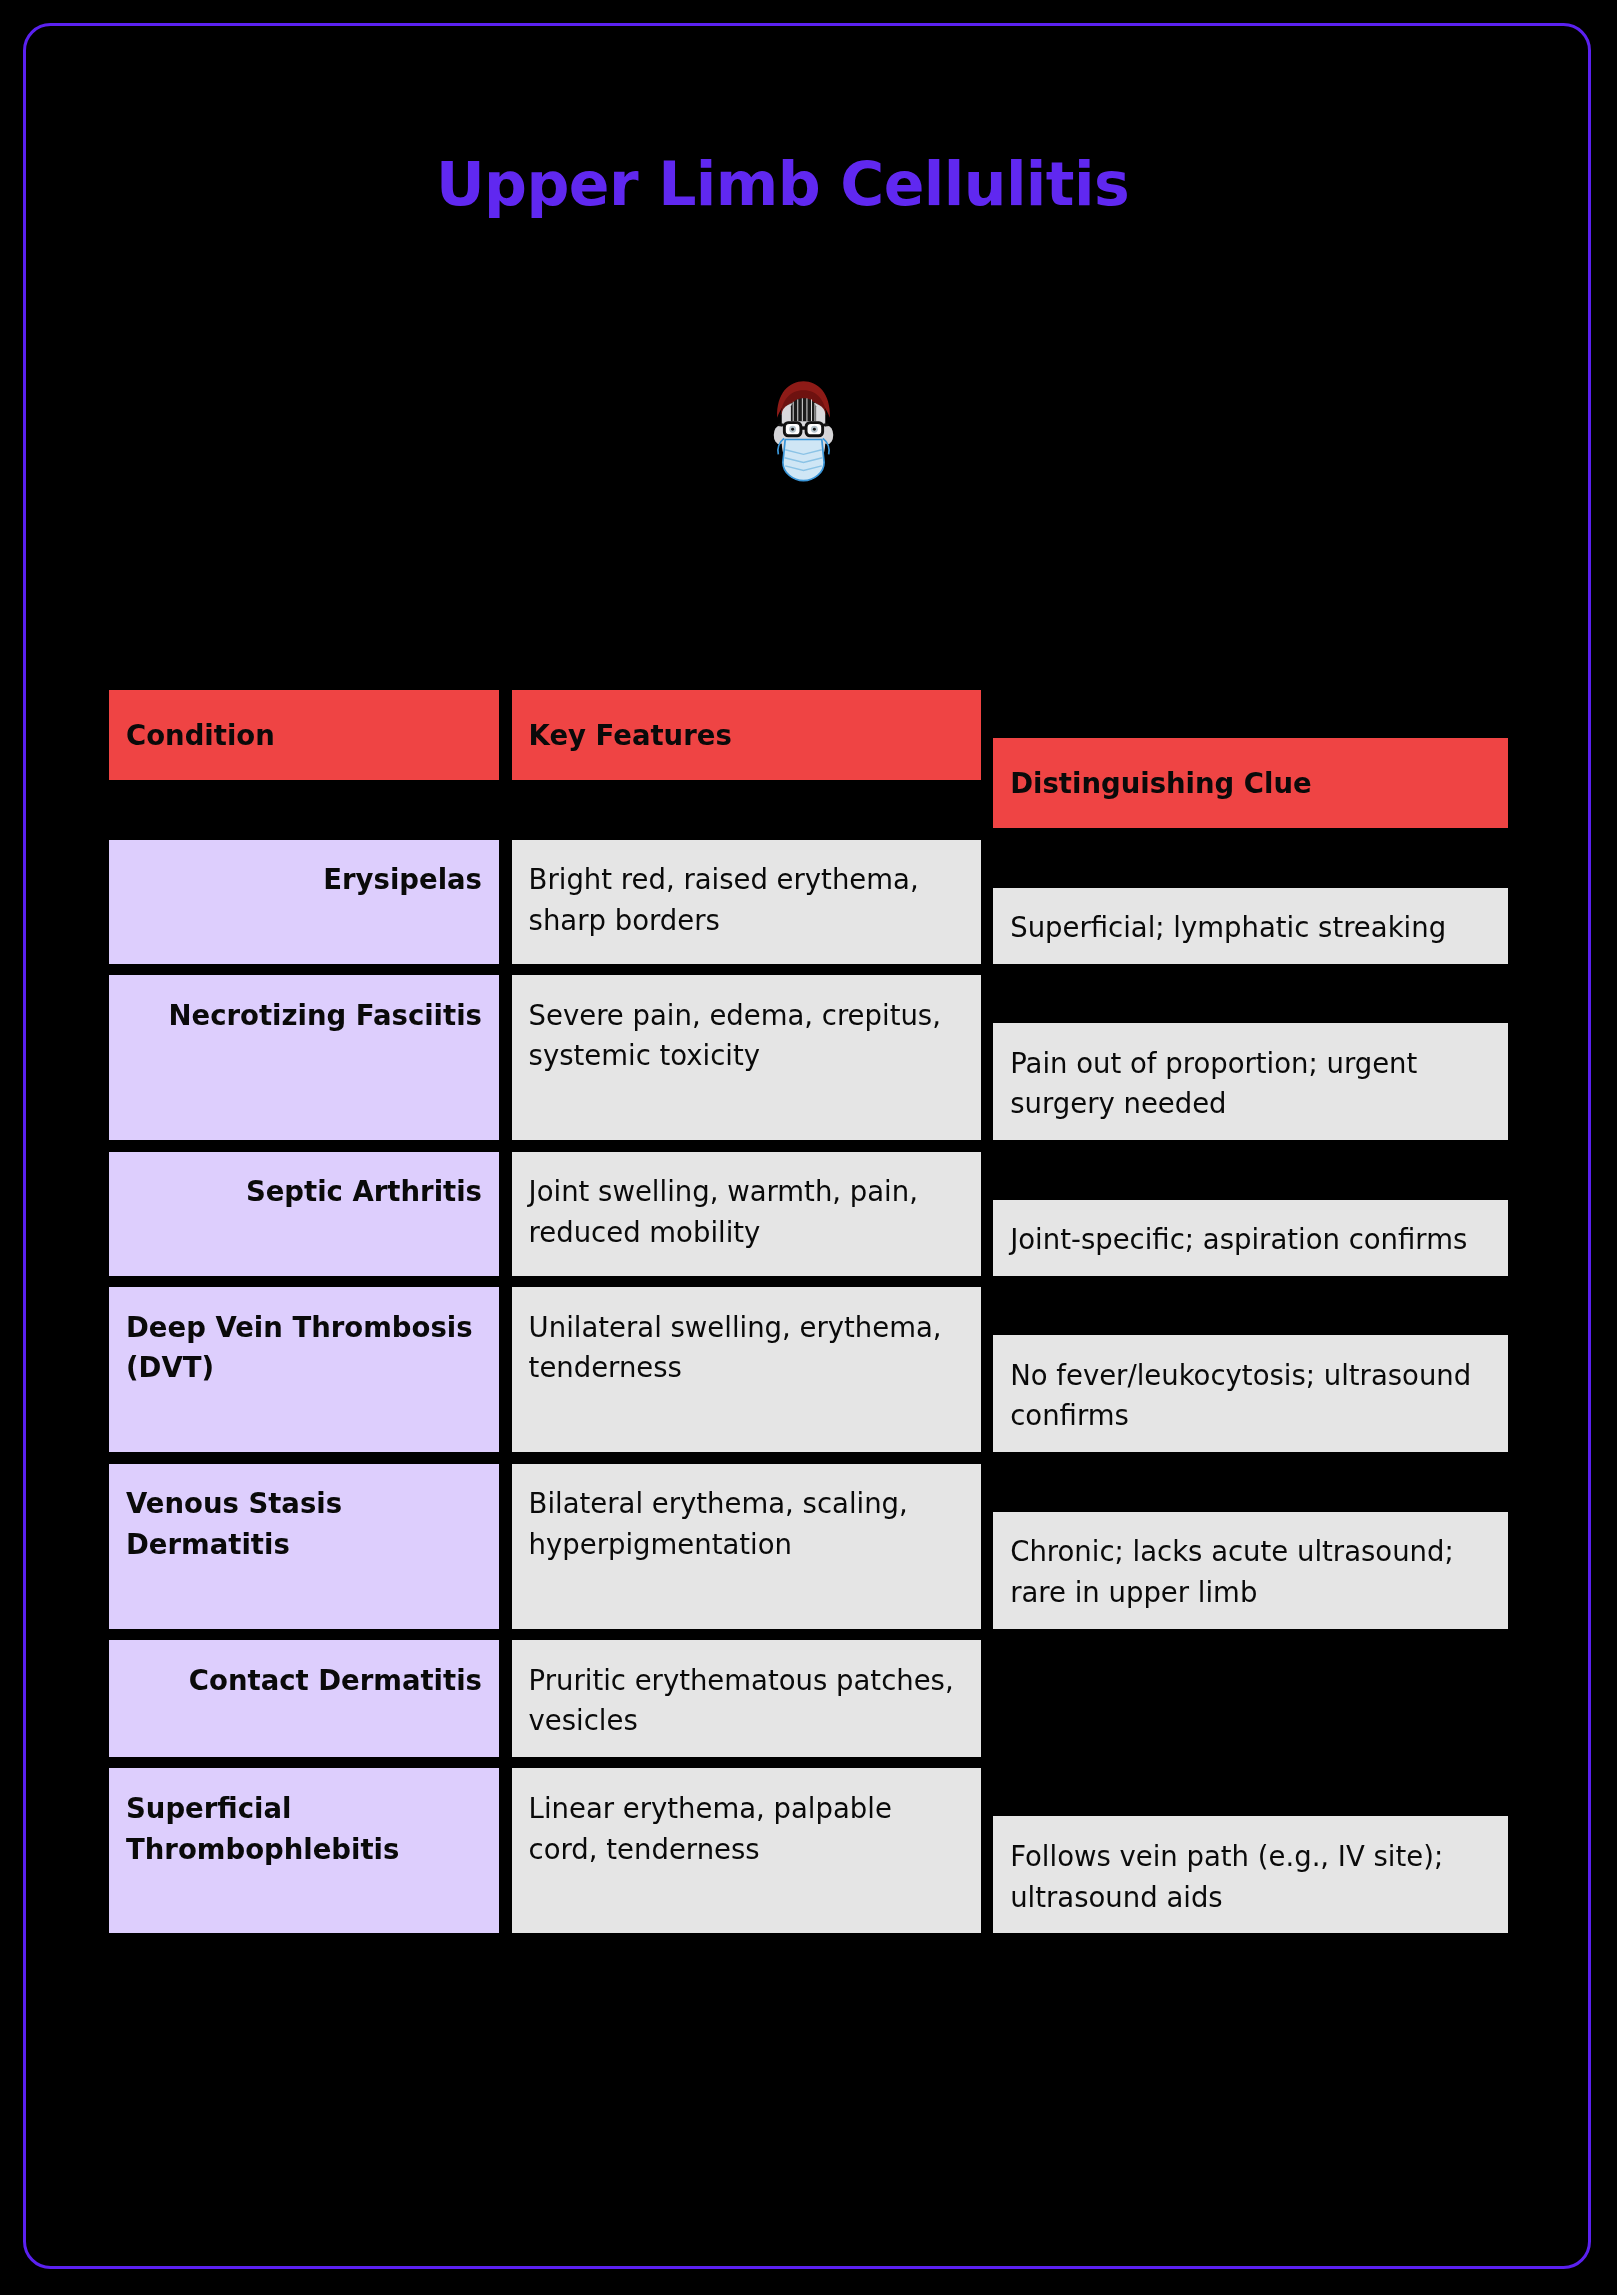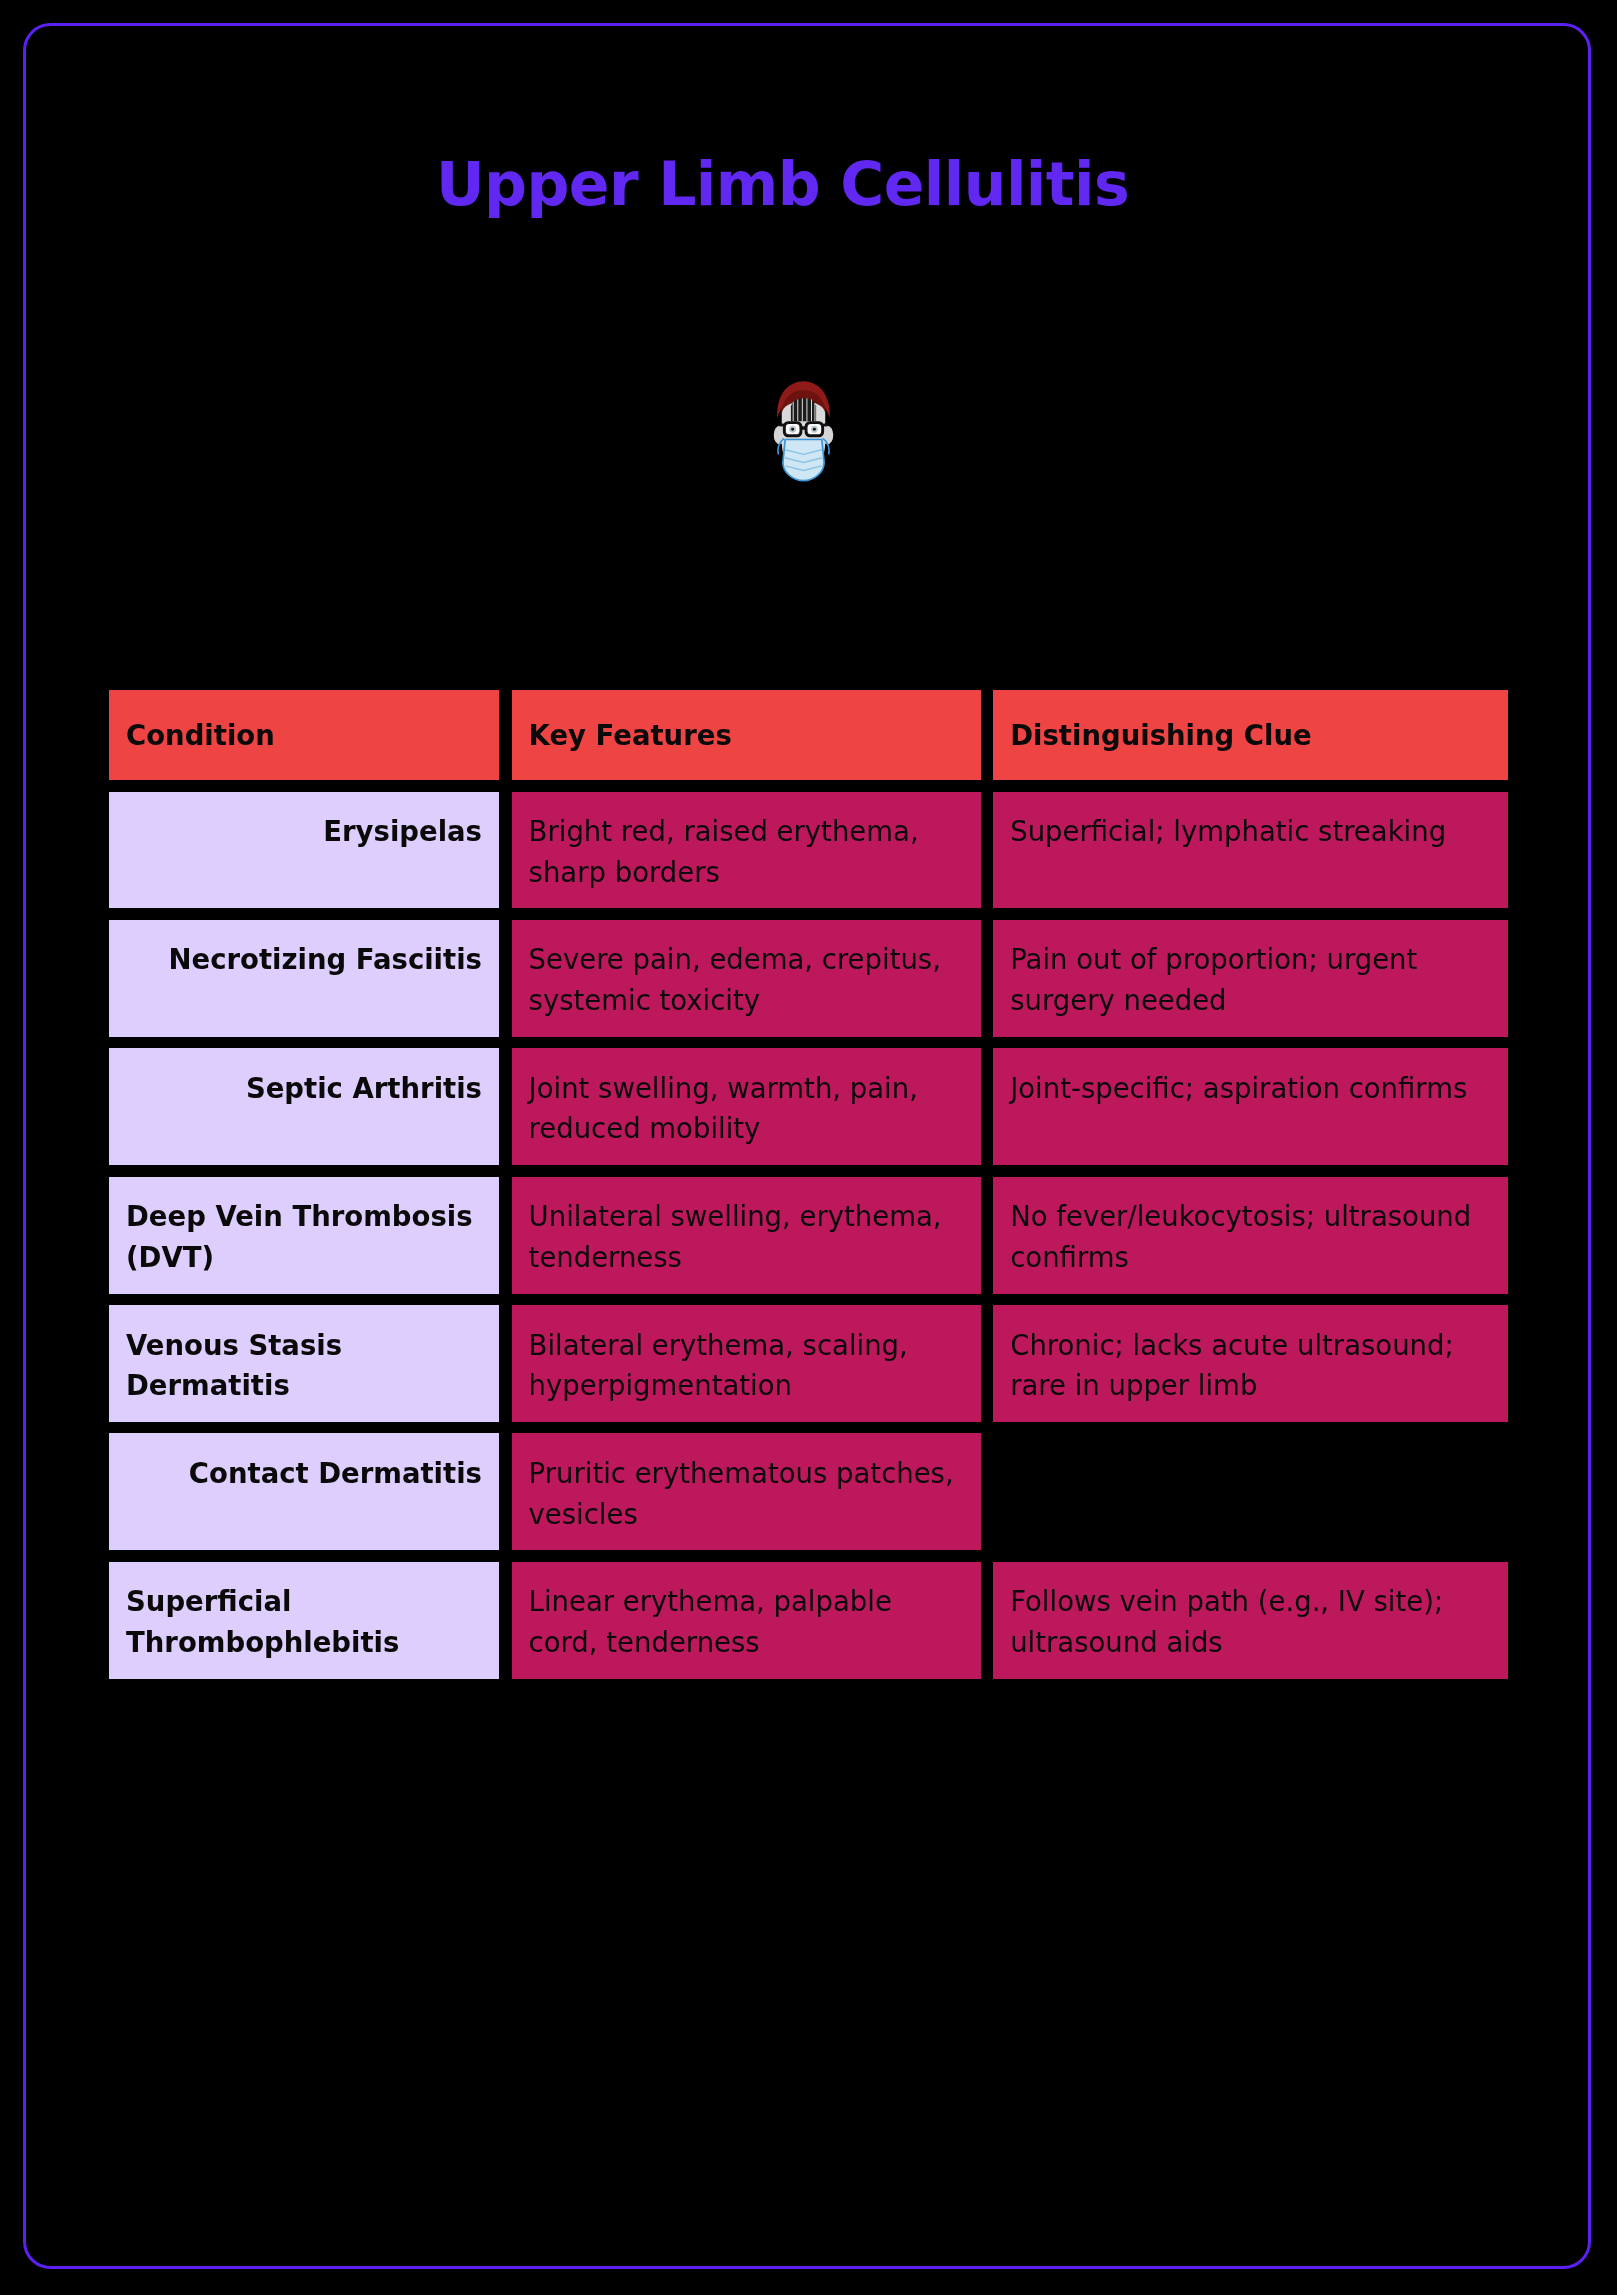--- a/index.html
+++ b/index.html
@@ -71,39 +71,39 @@
   .t-cell {
     box-sizing: border-box;
     padding: 16px 17px;
     color: #0a0a0a;
     font-size: 27.5px;
     line-height: 1.48;
   }
 
   .col-1 { width: 390px; flex: 0 0 390px; }
   .col-2 { width: 469px; flex: 0 0 469px; }
-  .col-3 { width: 515px; flex: 0 0 515px; }
+  .col-3 { width: 515px; flex: 0 0 515px; margin-top: 48px; }
 
   .header-row .t-cell {
     background: #ef4444;
     font-weight: bold;
     height: 90px;
     display: flex;
     align-items: center;
     padding-top: 0;
     padding-bottom: 0;
   }
 
   .body-row .col-1 {
     background: #ddcefd;
     font-weight: bold;
   }
   .body-row .col-2,
   .body-row .col-3 {
-    background: #be185d;
+    background: #e5e5e5;
     font-weight: normal;
   }
 
   .body-row .t-cell {
     display: flex;
     align-items: flex-start;
     padding-top: 19.5px;
   }
   .body-row .col-1 {
     align-items: flex-start;

